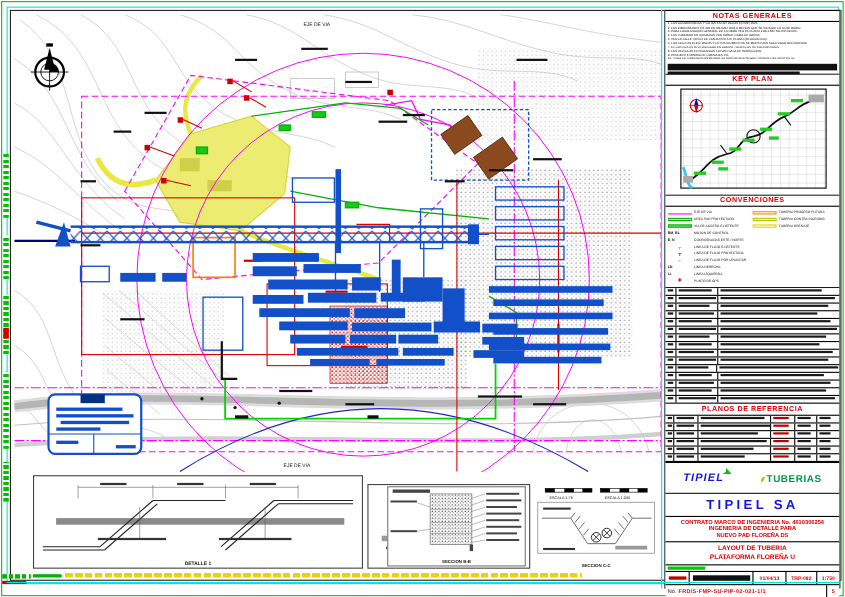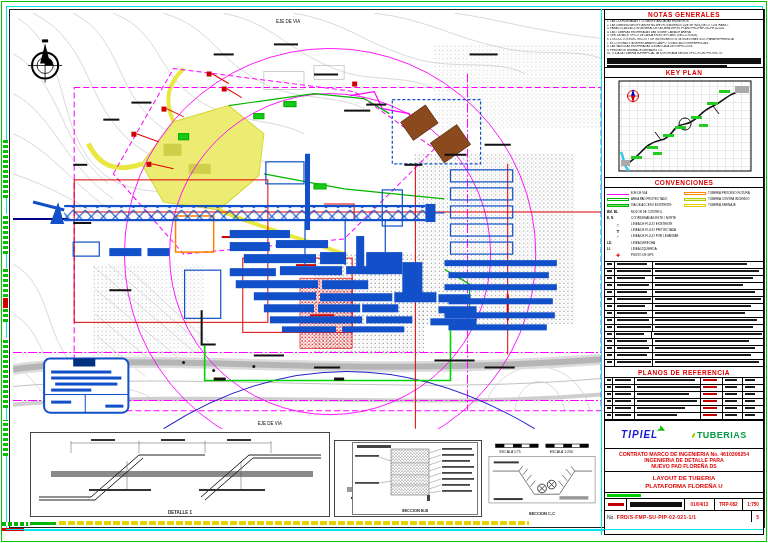--- a/index.html
+++ b/index.html
@@ -743,20 +743,21 @@
     <div class="sect" id="logos">
       <div class="logo-tipiel">
         <span>TIPIEL</span><span class="swoosh">➤</span>
       </div>
       <div class="logo-eco">
         <span class="leaf">⸙</span><span>TUBERIAS</span>
       </div>
     </div>
 
     <div class="sect" style="border-bottom:none;">
+      <div class="tb-company">TIPIEL SA</div>
       <div class="tb-red tb-contract">
         <div>CONTRATO MARCO DE INGENIERIA No. 4610306254</div>
         <div>INGENIERIA DE DETALLE PARA</div>
         <div>NUEVO PAD FLOREÑA DS</div>
       </div>
       <div class="tb-red tb-title">
         <div>LAYOUT DE TUBERIA</div>
         <div>PLATAFORMA FLOREÑA U</div>
       </div>
       <div class="tb-greenrow">

